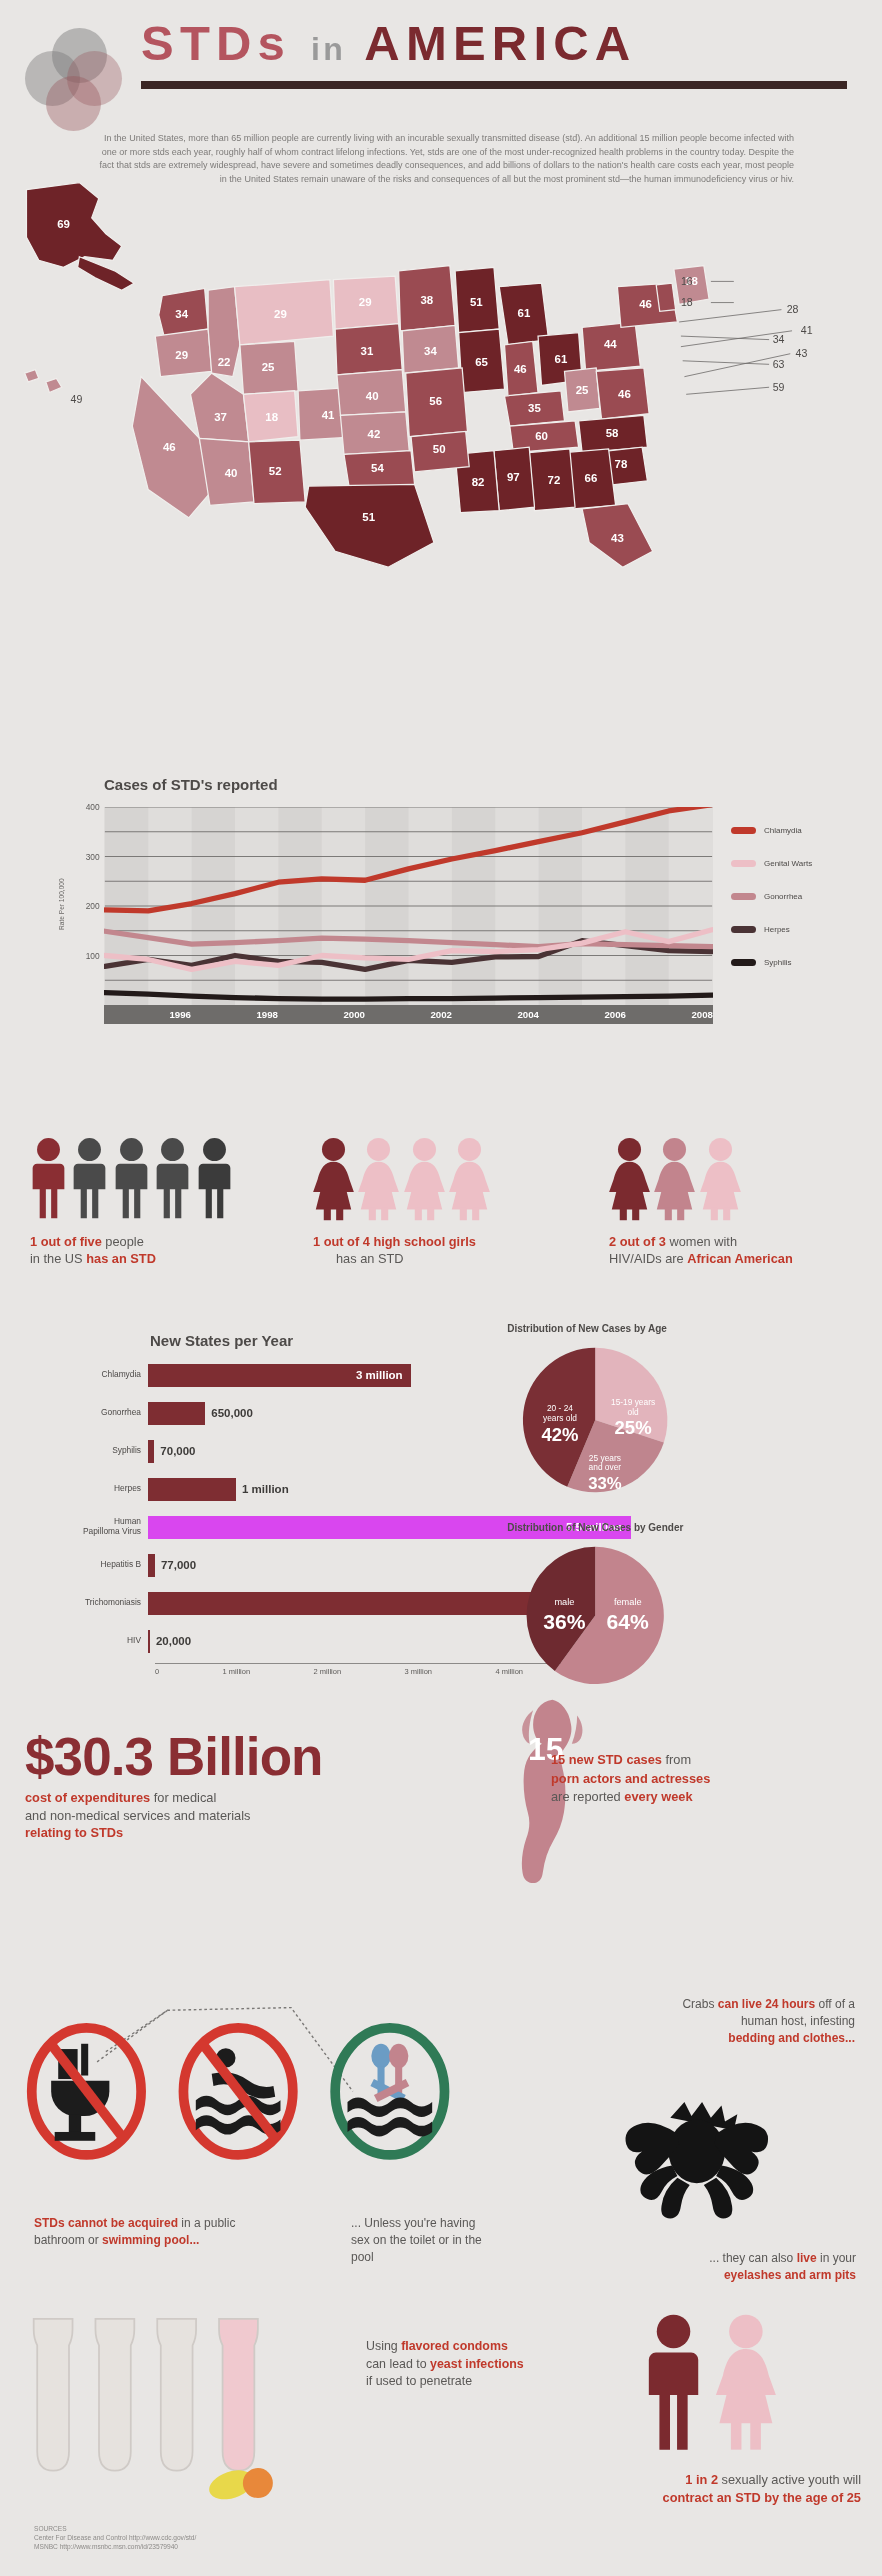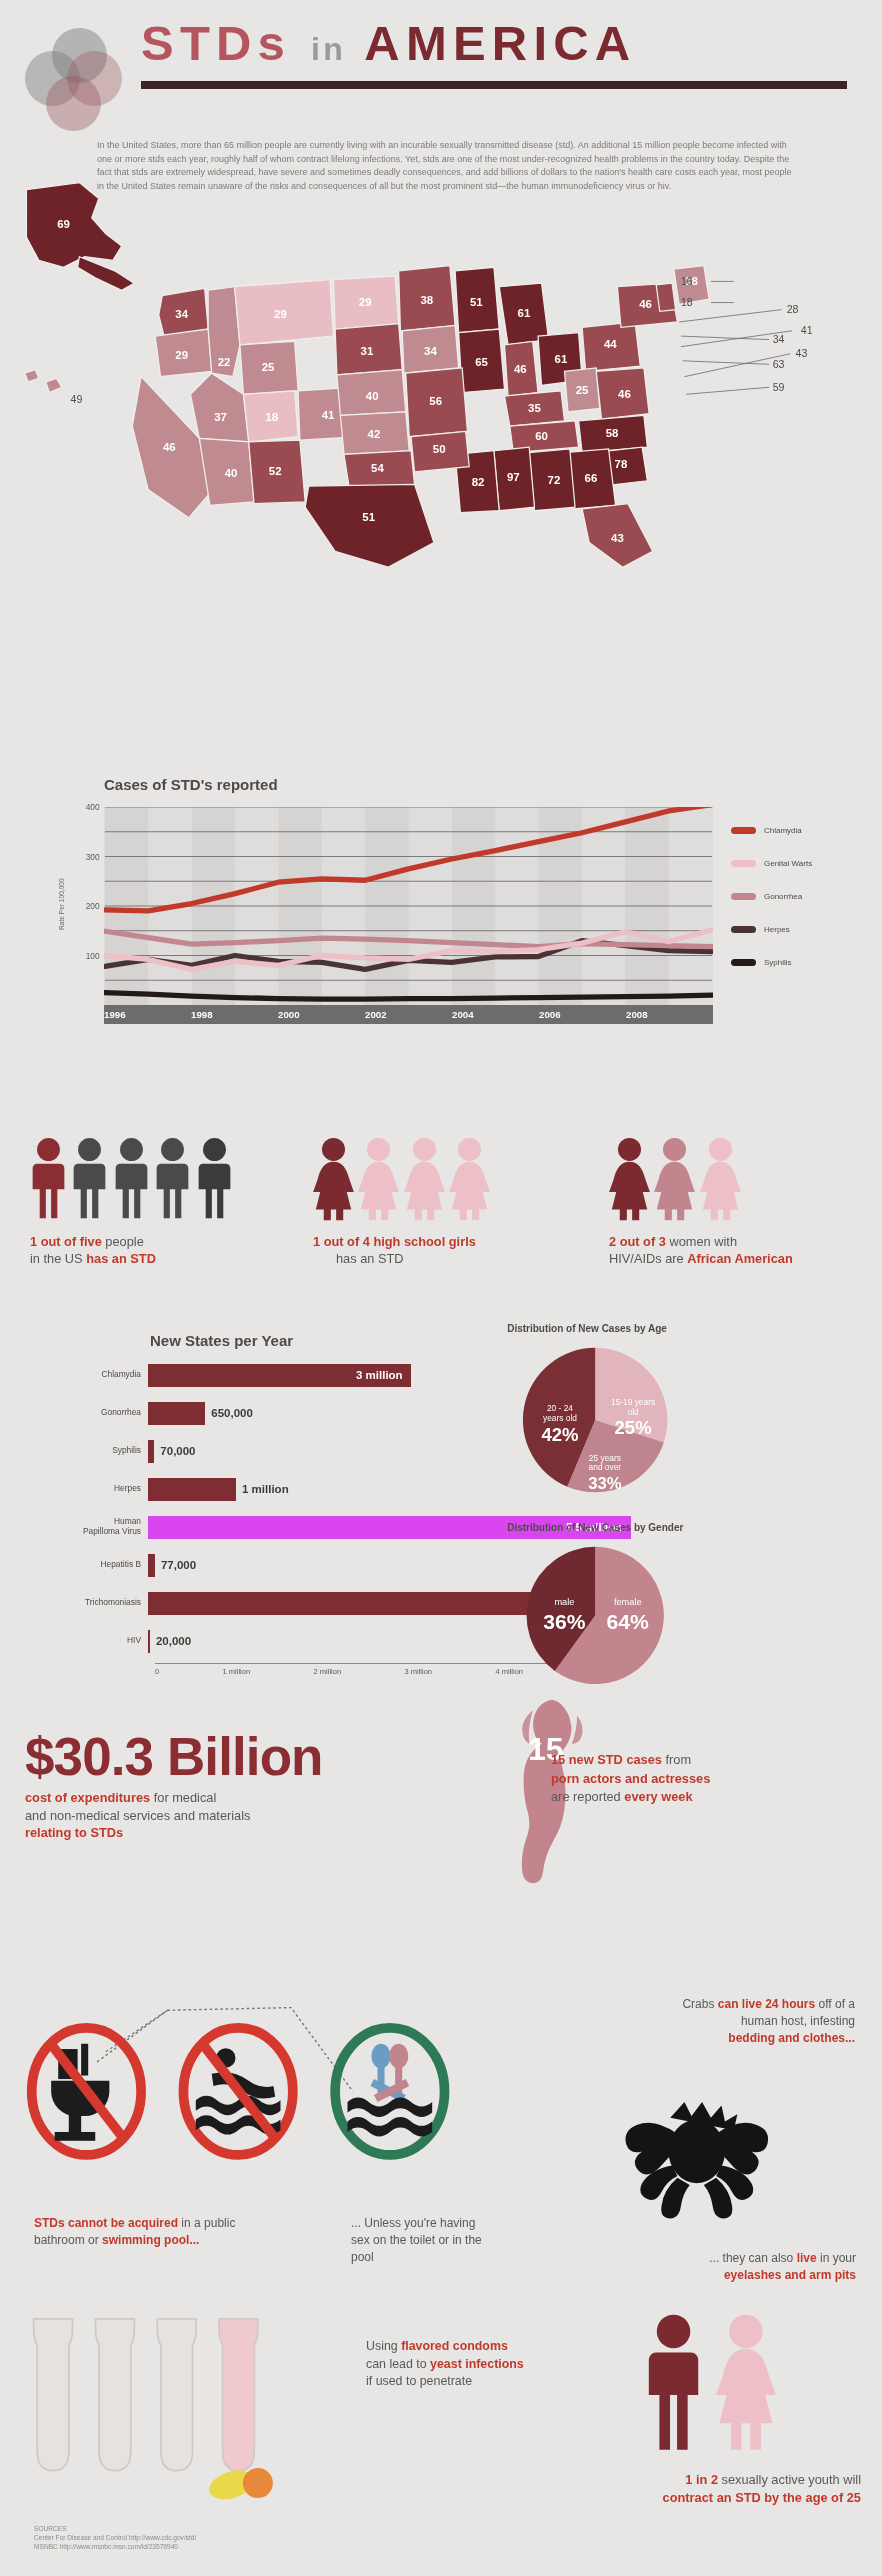--- a/index.html
+++ b/index.html
@@ -22,22 +22,22 @@
   .b3 { width: 55px; height: 55px; left: 42px; top: 23px; background: rgba(150,85,90,.34); }
   .b4 { width: 55px; height: 55px; left: 21px; top: 48px; background: rgba(150,85,90,.38); }
   .title-wrap { position: absolute; left: 141px; top: 7px; width: 706px; }
   .title { font-size: 49px; font-weight: bold; letter-spacing: 6.2px; line-height: 1; white-space: nowrap;}
   .t-stds { color: #b4555f; }
   .t-in { color: #9a9a9a; font-size: 32px; letter-spacing: 3.5px; }
   .t-america { color: #7b2a2f; }
   .title-rule { position: absolute; left: 141px; top: 69px; width: 706px; height: 8px; background: #3b2624; }
 
   .intro {
-    position: absolute; left: 97px; top: 139px; width: 697px;
-    text-align: left; font-size: 9px; line-height: 13.7px; color: #7d7b79;
+    position: absolute; left: 97px; top: 132px; width: 697px;
+    text-align: right; font-size: 9px; line-height: 13.7px; color: #7d7b79;
   }
 
   
   .map-area { position: absolute; left: 0; top: 172px; width: 882px; height: 494px; }
   .map-svg { position: absolute; left: 0; top: 0; }
   .legend { position: absolute; left: 124px; top: 666px; width: 371px; }
   .legend-title { font-size: 10.6px; font-weight: bold; color: #5a5656; margin-bottom: 4.4px; }
   .legend-bar { display: flex; width: 291px; height: 19.4px; }
   .legend-cell { flex: 1; display: flex; align-items: center; justify-content: center;
                  font-size: 9.7px; font-weight: bold; color: #fff; }
@@ -50,21 +50,21 @@
   .lc-ylabel { position: absolute; left: 5.3px; top: 106px; transform: rotate(-90deg); transform-origin: 0 0;
                font-size: 6.6px; color: #6b6967; white-space: nowrap; }
   .lc-ytick { position: absolute; right: 100%; margin-right: 4.4px; transform: translateY(-50%);
               font-size: 8.4px; color: #5d5b59; }
   .lc-legend { position: absolute; left: 678px; top: 42px; width: 106px; }
   .lc-leg-row { display: flex; align-items: center; height: 25px; margin-bottom: 8px; }
   .lc-swatch { width: 25px; height: 6.2px; border-radius: 3.5px; margin-right: 8px; }
   .lc-leg-label { font-size: 8px; color: #4d4a48; }
   .lc-years { position: absolute; left: 51px; top: 229px; width: 609px; height: 19.4px;
               background: #6e6c6a; display: flex; }
-  .lc-year { flex: 1; text-align: left; font-size: 9.7px; font-weight: bold; color: #fff; line-height: 19.4px; }
+  .lc-year { flex: 1; text-align: right; font-size: 9.7px; font-weight: bold; color: #fff; line-height: 19.4px; }
 
   
   .people-row { position: absolute; left: 0; top: 1129px; width: 882px; height: 203px; padding-left: 16px; }
   .pgroup { position: absolute; }
   .pg1 { left: 30px; top: 0; }
   .pg2 { left: 313px; top: 0; }
   .pg3 { left: 609px; top: 0; }
   .figs { display: flex; align-items: flex-end; gap: 4.4px; height: 93px; }
   .cap { font-size: 12.8px; line-height: 17.6px; margin-top: 10.6px; color: #5a5856; }
   .cap b { color: #c0392b; }

